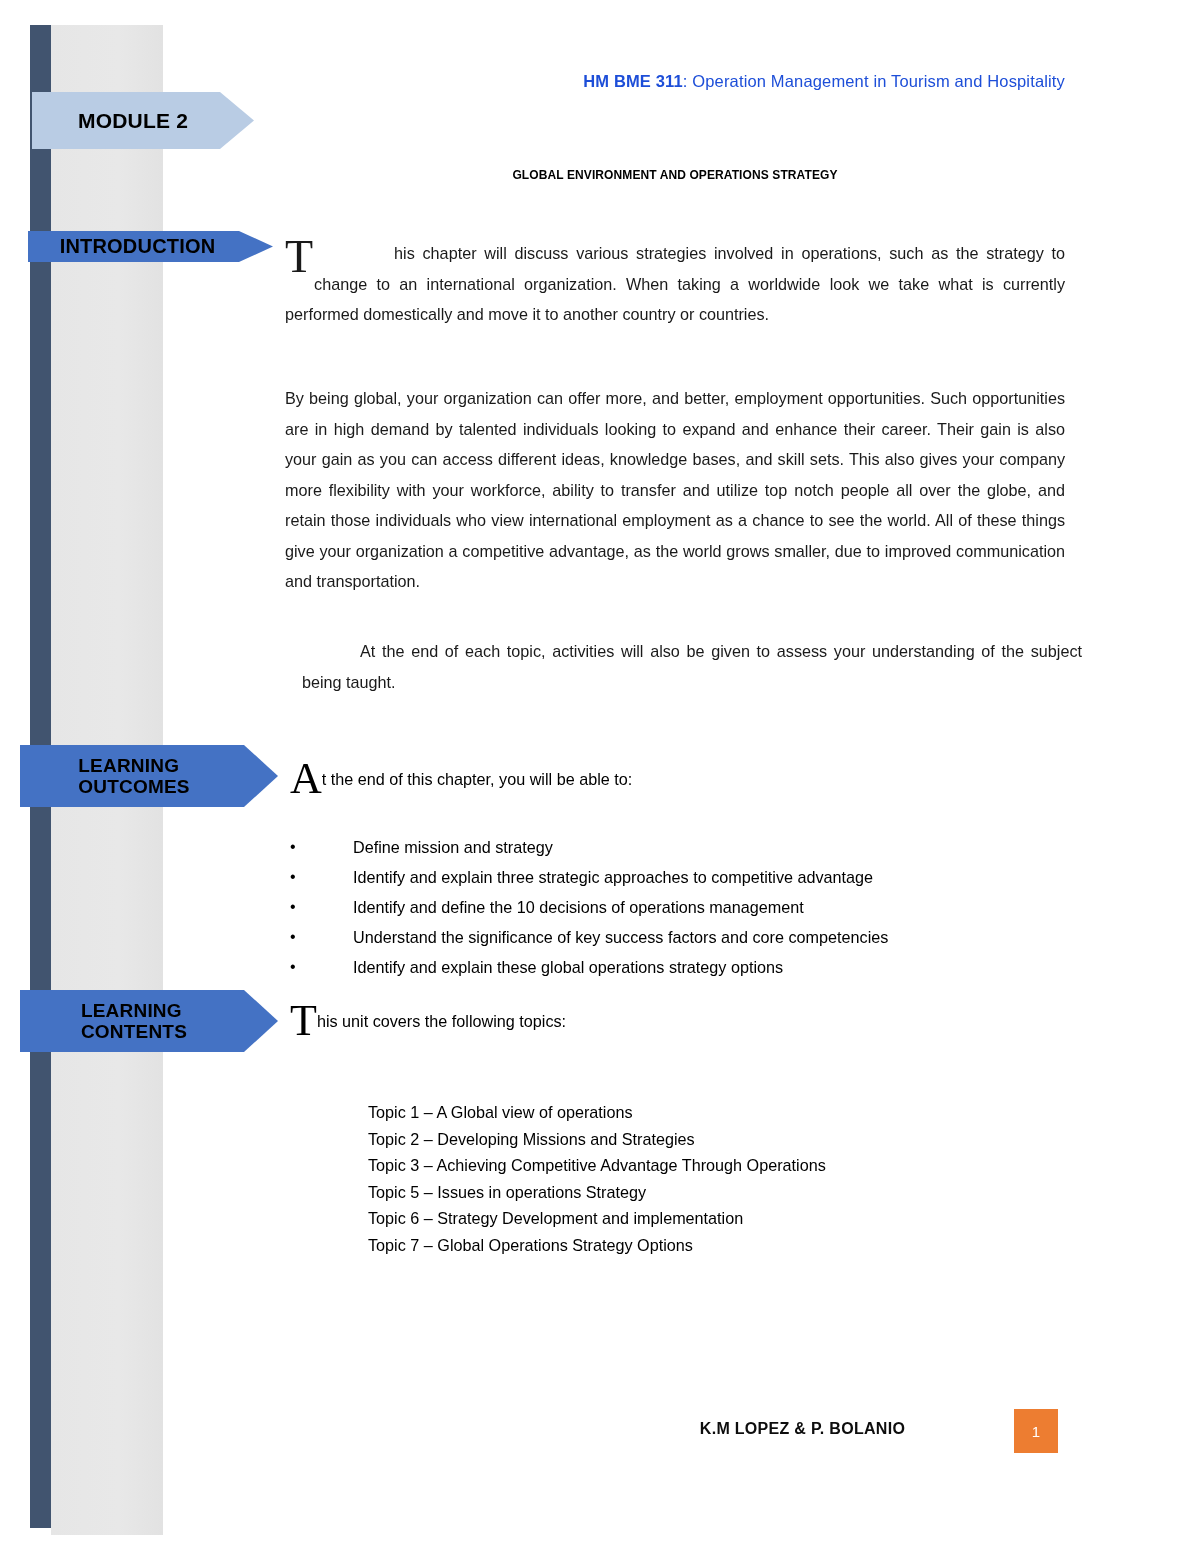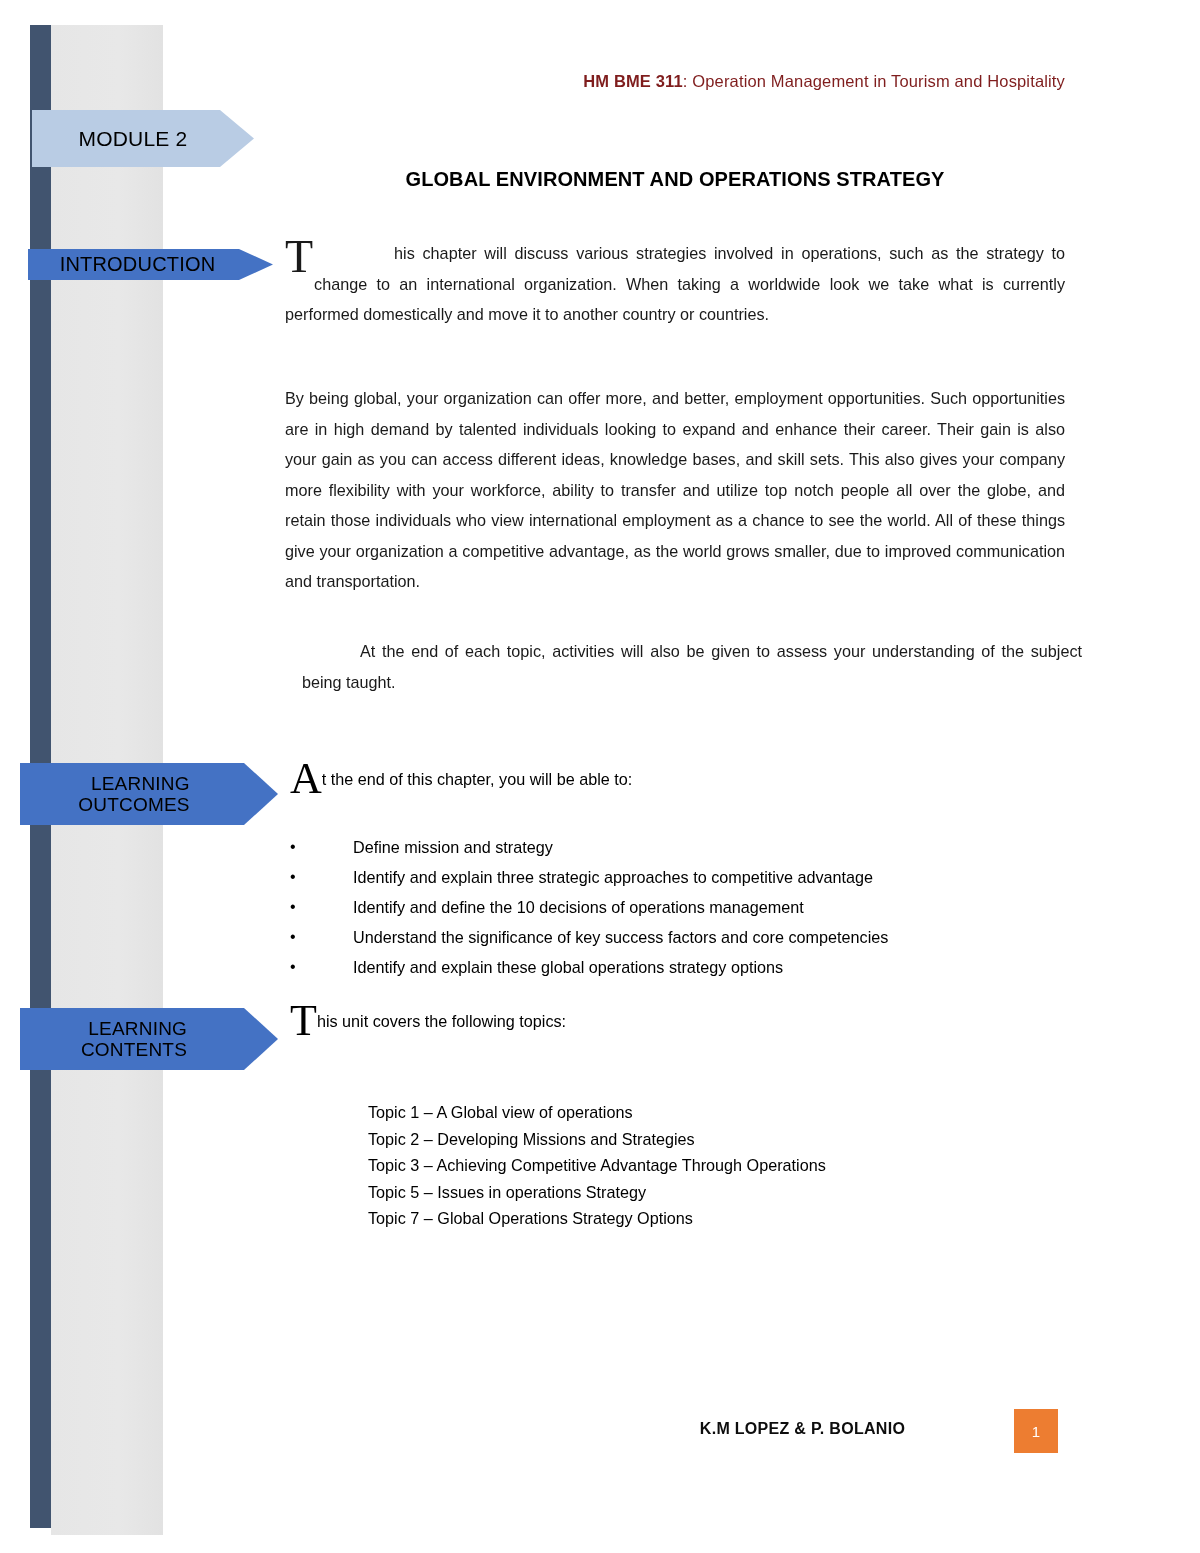--- a/index.html
+++ b/index.html
@@ -36,28 +36,27 @@
     height: 1510px;
     background: linear-gradient(to right, #e6e6e6 0%, #e8e8e8 60%, #e2e2e2 100%);
   }
 
   
   .banner {
     position: absolute;
     display: flex;
     align-items: center;
     justify-content: center;
-    text-align: right;
-    font-weight: normal;
+    text-align: left;
+    font-weight: bold;
     color: #000000;
     letter-spacing: 0.2px;
     line-height: 1.12;
     -webkit-clip-path: polygon(0 0, calc(100% - 34px) 0, 100% 50%, calc(100% - 34px) 100%, 0 100%);
     clip-path: polygon(0 0, calc(100% - 34px) 0, 100% 50%, calc(100% - 34px) 100%, 0 100%);
-    margin-top: 18px;
   }
   .banner-module {
     left: 32px;
     top: 92px;
     width: 222px;
     height: 57px;
     background: #b9cce4;
     font-size: 21px;
     padding-right: 20px;
     box-sizing: border-box;
@@ -95,33 +94,33 @@
   .banner-line { display: block; }
 
   
   .doc-header {
     position: absolute;
     left: 300px;
     top: 72px;
     width: 765px;
     text-align: right;
     font-size: 16.5px;
-    color: #7f1d1d;
+    color: #1d4ed8;
     letter-spacing: 0.15px;
   }
   .doc-header .hdr-code { font-weight: bold; }
 
   
   .chapter-title {
     position: absolute;
     left: 285px;
     top: 168px;
     width: 780px;
     text-align: center;
-    font-size: 20px;
+    font-size: 12px;
     font-weight: bold;
     letter-spacing: 0.1px;
   }
 
   
   .body-col {
     position: absolute;
     left: 285px;
     width: 780px;
     font-size: 16.2px;
@@ -286,19 +285,20 @@
     </span>
   </div>
 
   <div class="contents-head"><span class="dropcap">T</span><span>his unit covers the following topics:</span></div>
 
   <ul class="topic-list">
     <li>Topic 1 – A Global view of operations</li>
     <li>Topic 2 – Developing Missions and Strategies</li>
     <li>Topic 3 – Achieving Competitive Advantage Through Operations</li>
     <li>Topic 5 – Issues in operations Strategy</li>
+    <li>Topic 6 – Strategy Development and implementation</li>
     <li>Topic 7 – Global Operations Strategy Options</li>
   </ul>
 
   <div class="footer-author">K.M LOPEZ &amp; P. BOLANIO</div>
   <div class="footer-pagebox">1</div>
 
 </div>
 
 </body></html>

